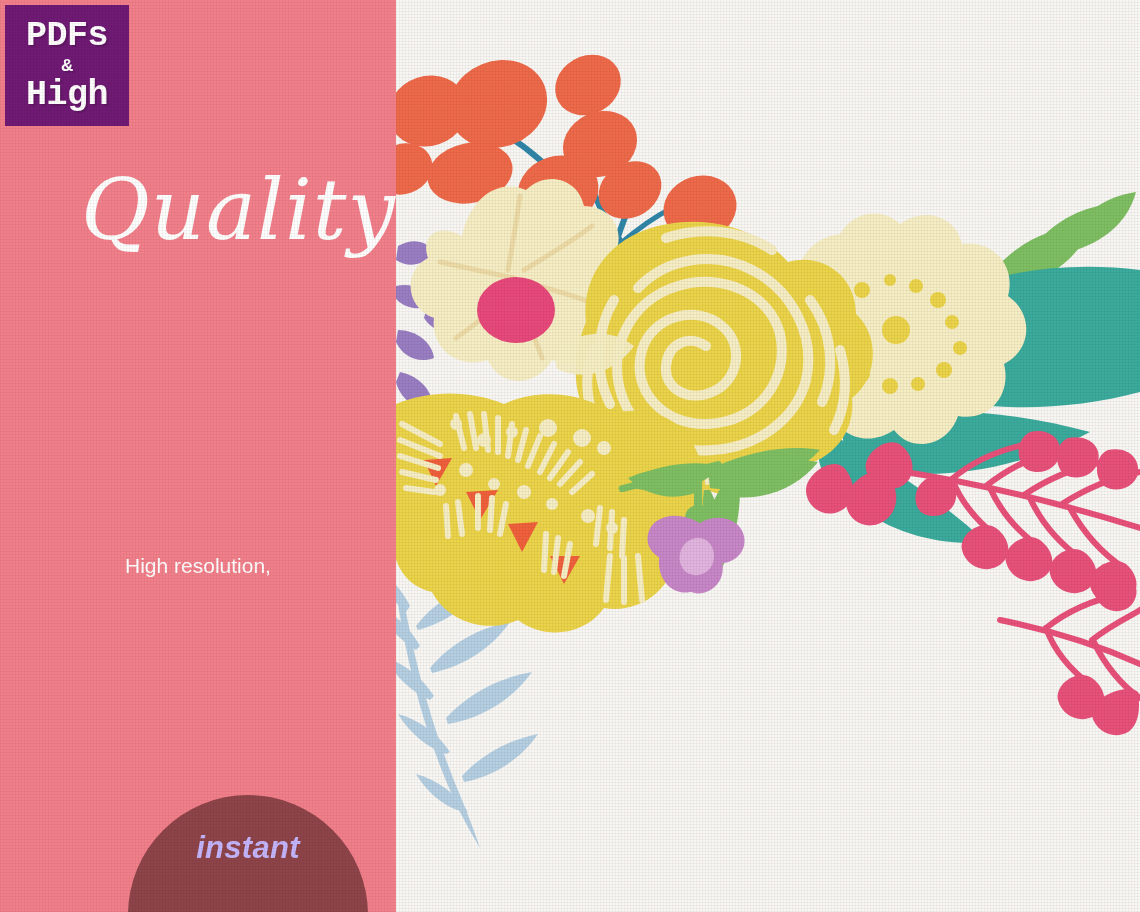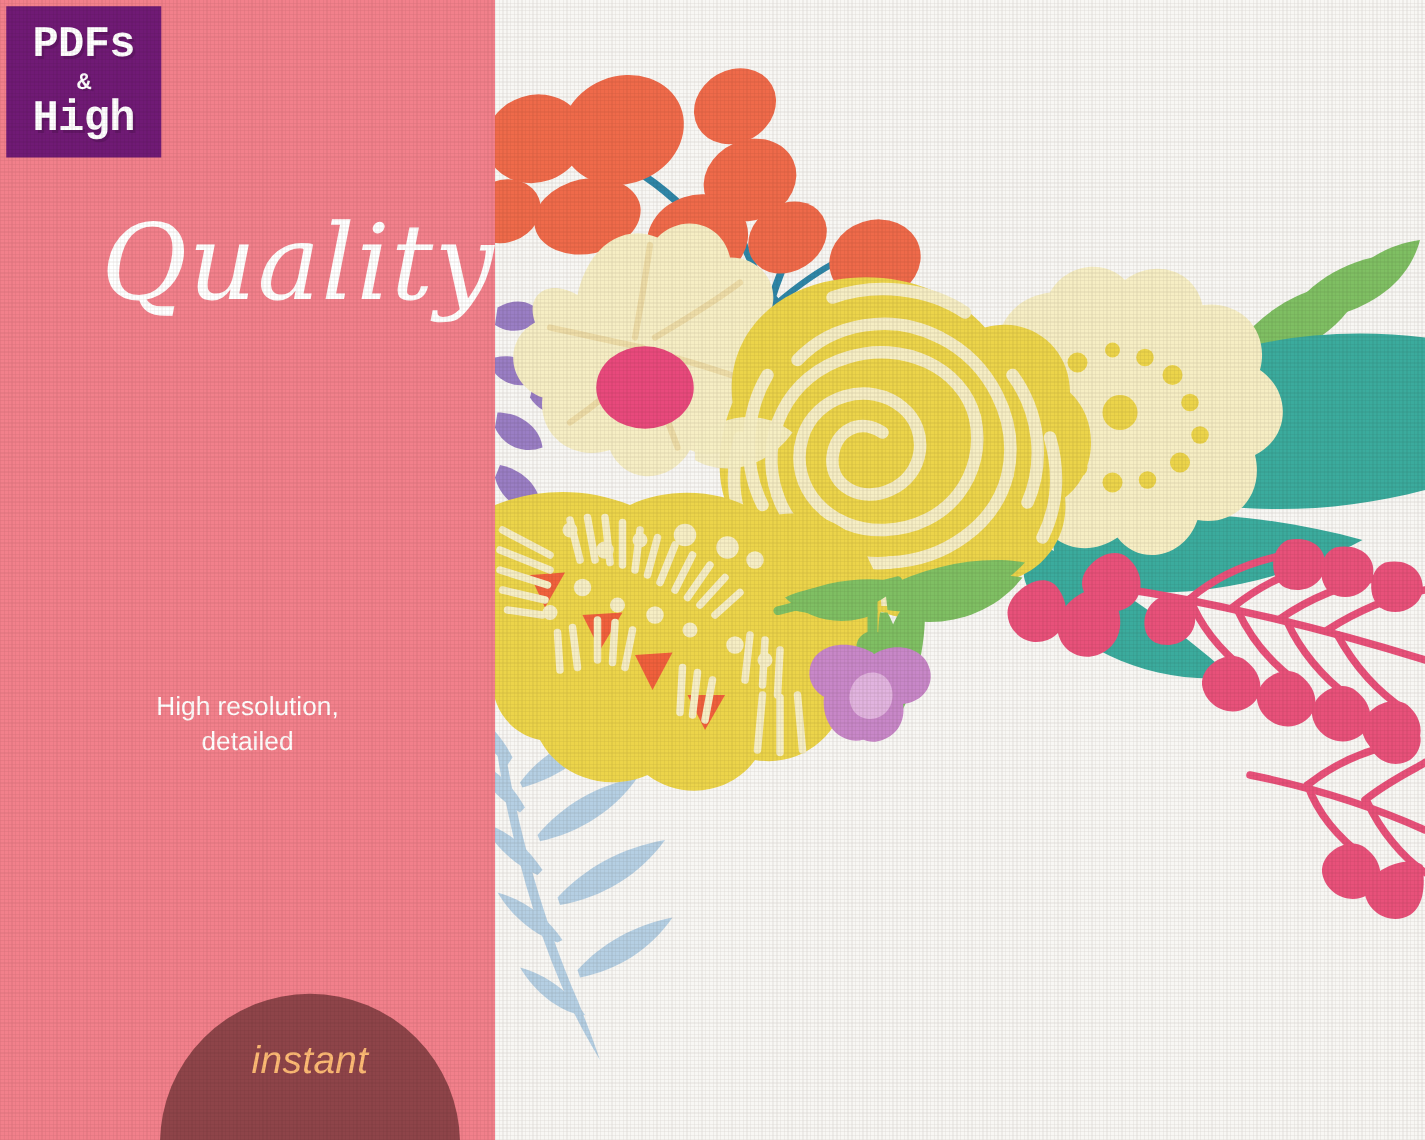--- a/index.html
+++ b/index.html
@@ -67,22 +67,22 @@
     font-size:21px;line-height:1.32;font-weight:400;
   }
 
   #instant-badge{
     position:absolute;left:128px;top:795px;width:240px;height:240px;
     background:#8e4449;border-radius:50%;
     z-index:31;
   }
   #instant-badge .ib-text{
     position:absolute;left:0;top:34px;width:240px;
-    text-align:center;color:#fdba74;
-    font-style:italic;font-weight:normal;
+    text-align:center;color:#c4b5fd;
+    font-style:italic;font-weight:bold;
     font-size:31px;line-height:1.22;
     letter-spacing:.3px;
   }
 </style>
 </head>
 <body>
 
 <div id="page">
 
   <div id="artwork">
@@ -394,21 +394,20 @@
     <div id="format-badge">
       <div class="fb-line fb-big">PDFs</div>
       <div class="fb-line fb-amp">&amp;</div>
       <div class="fb-line fb-big">High</div>
     </div>
 
     <div id="headline">Quality</div>
 
     <div id="subcopy">
       <div>High resolution,</div>
-      <div>detailed</div>
     </div>
   </div>
 
   <div id="instant-badge">
     <div class="ib-text">
       <div>instant</div>
     </div>
   </div>
 
 </div>

